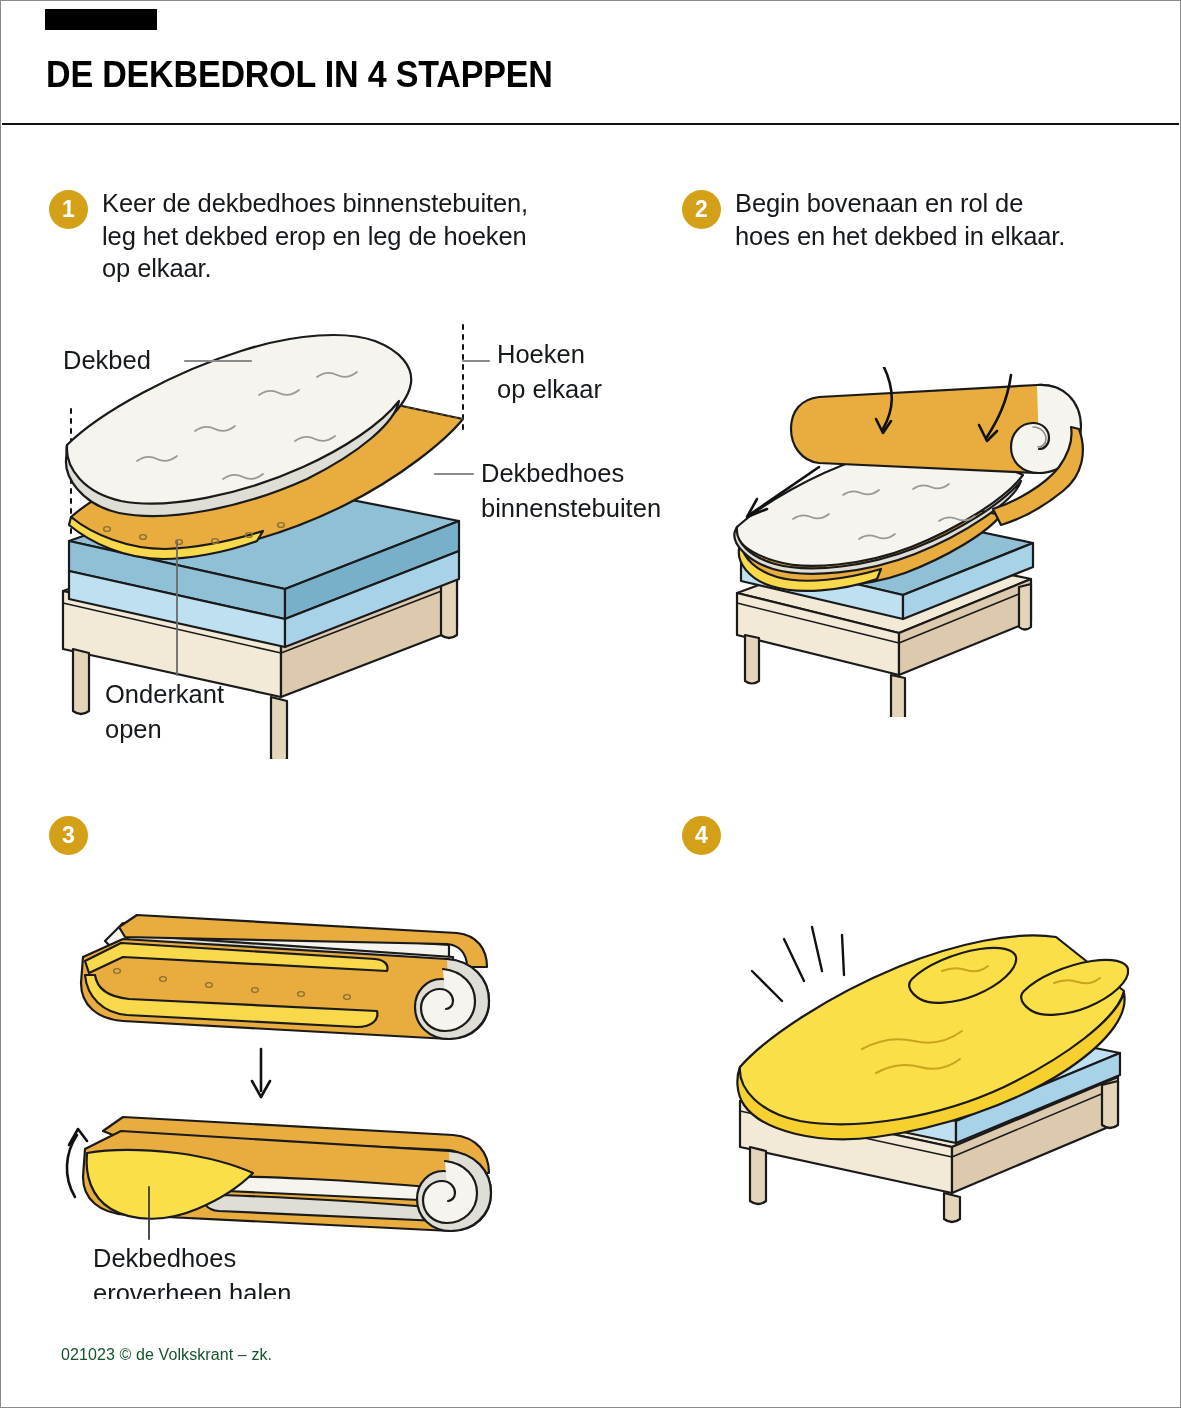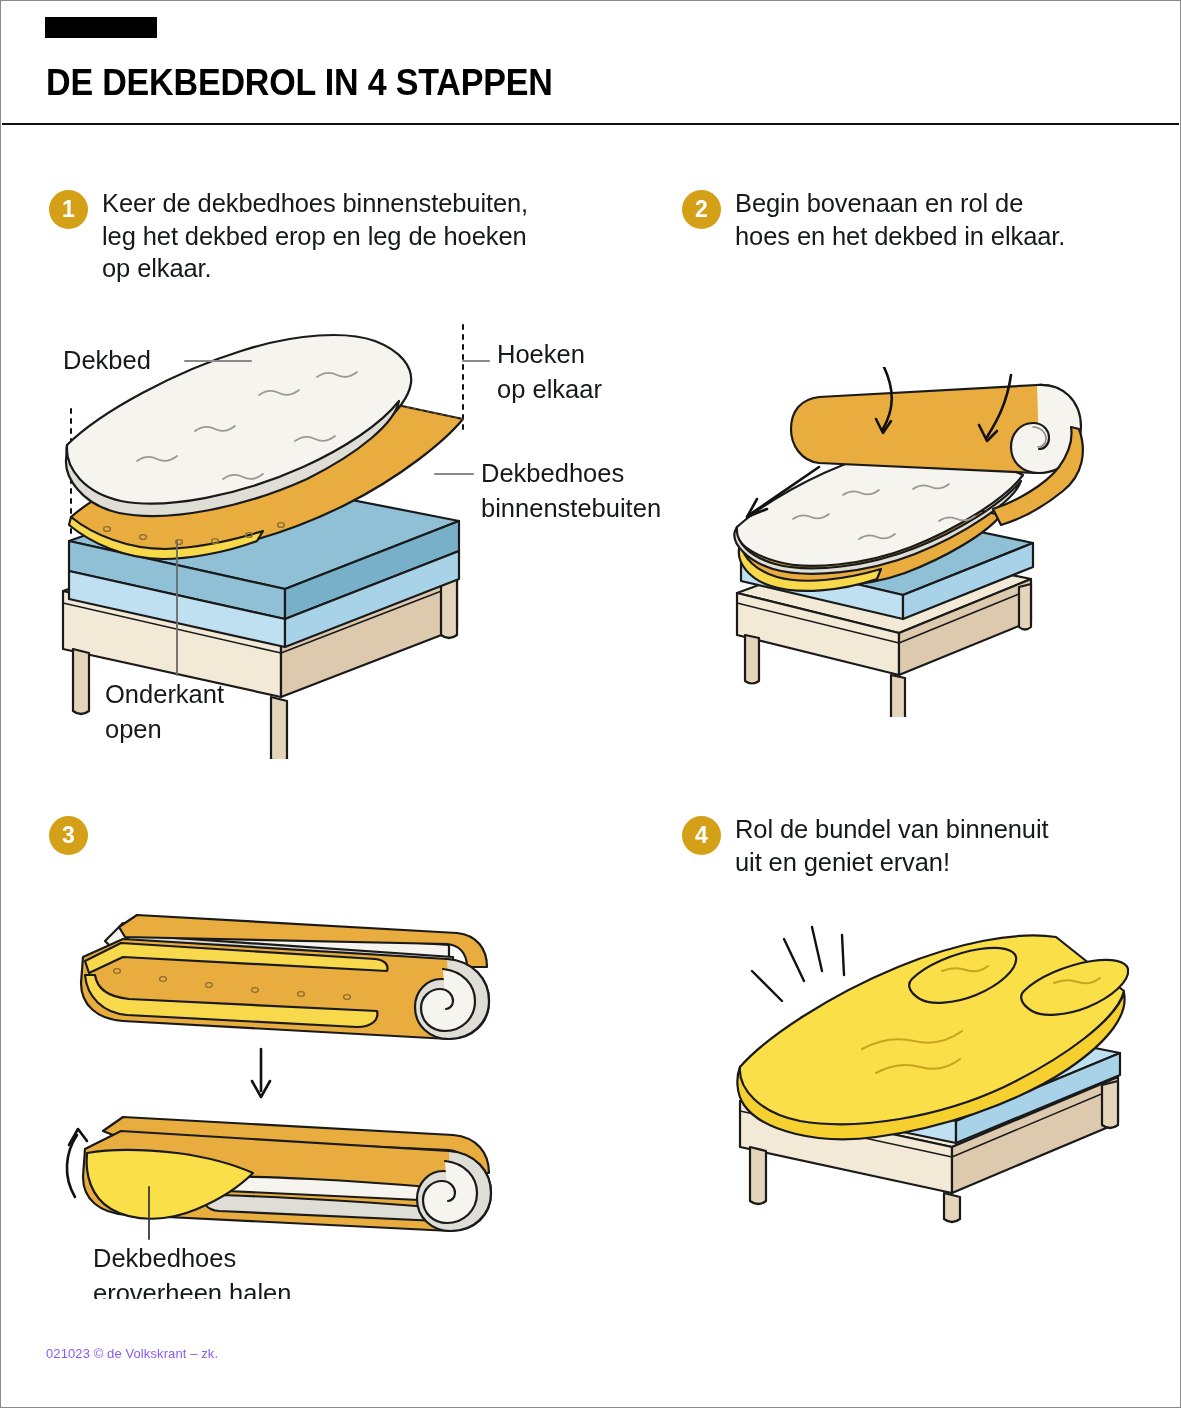--- a/index.html
+++ b/index.html
@@ -26,21 +26,21 @@
   .black-tab {
     position: absolute;
     left: 44px;
     top: 0;
     width: 112px;
     height: 21px;
     background: #000000;
   }
   .header {
     position: absolute;
-    left: 0; top: 16px;
+    left: 0; top: 8px;
     width: 100%;
     height: 146px;
     box-sizing: border-box;
     padding-left: 42px;
   }
   .header-title {
     position: absolute;
     left: 45px;
     top: 45px;
     font-size: 37px;
@@ -93,24 +93,24 @@
 
   
   .art {
     position: absolute;
   }
   .art svg { display: block; }
 
   
   .footer {
     position: absolute;
-    left: 45px;
+    left: 60px;
     top: 1345px;
-    font-size: 13px;
-    color: #8b5cf6;
+    font-size: 16px;
+    color: #14532d;
     letter-spacing: 0.1px;
   }
 </style>
 </head>
 <body>
 
 <div id="page">
 
   <div class="header">
     <div class="black-tab"></div>
@@ -452,22 +452,20 @@
       <g font-family="Liberation Sans, sans-serif" font-size="25.5" fill="#16191c">
         <text x="36" y="358">Dekbedhoes</text>
         <text x="36" y="393">eroverheen halen</text>
       </g>
     </svg>
   </div>
 
   <div class="step" style="left:681px; top:812px; width:470px;">
     <div class="step-head">
       <div class="badge">4</div>
-      <div class="step-text">Rol de bundel van binnenuit
-uit en geniet ervan!</div>
     </div>
   </div>
 
   <div class="art" style="left:725px; top:908px;">
     <svg width="430" height="320" viewBox="0 0 430 320" xmlns="http://www.w3.org/2000/svg">
       <g fill="none" stroke="#1a1a1a" stroke-width="2.2" stroke-linejoin="round" stroke-linecap="round">
 
         <g>
           <path d="M14 192 L190 126 L392 168 L226 238 Z" fill="#F2E9D7"></path>
           <path d="M14 192 L226 238 L226 284 L14 238 Z" fill="#F2E9D7"></path>

